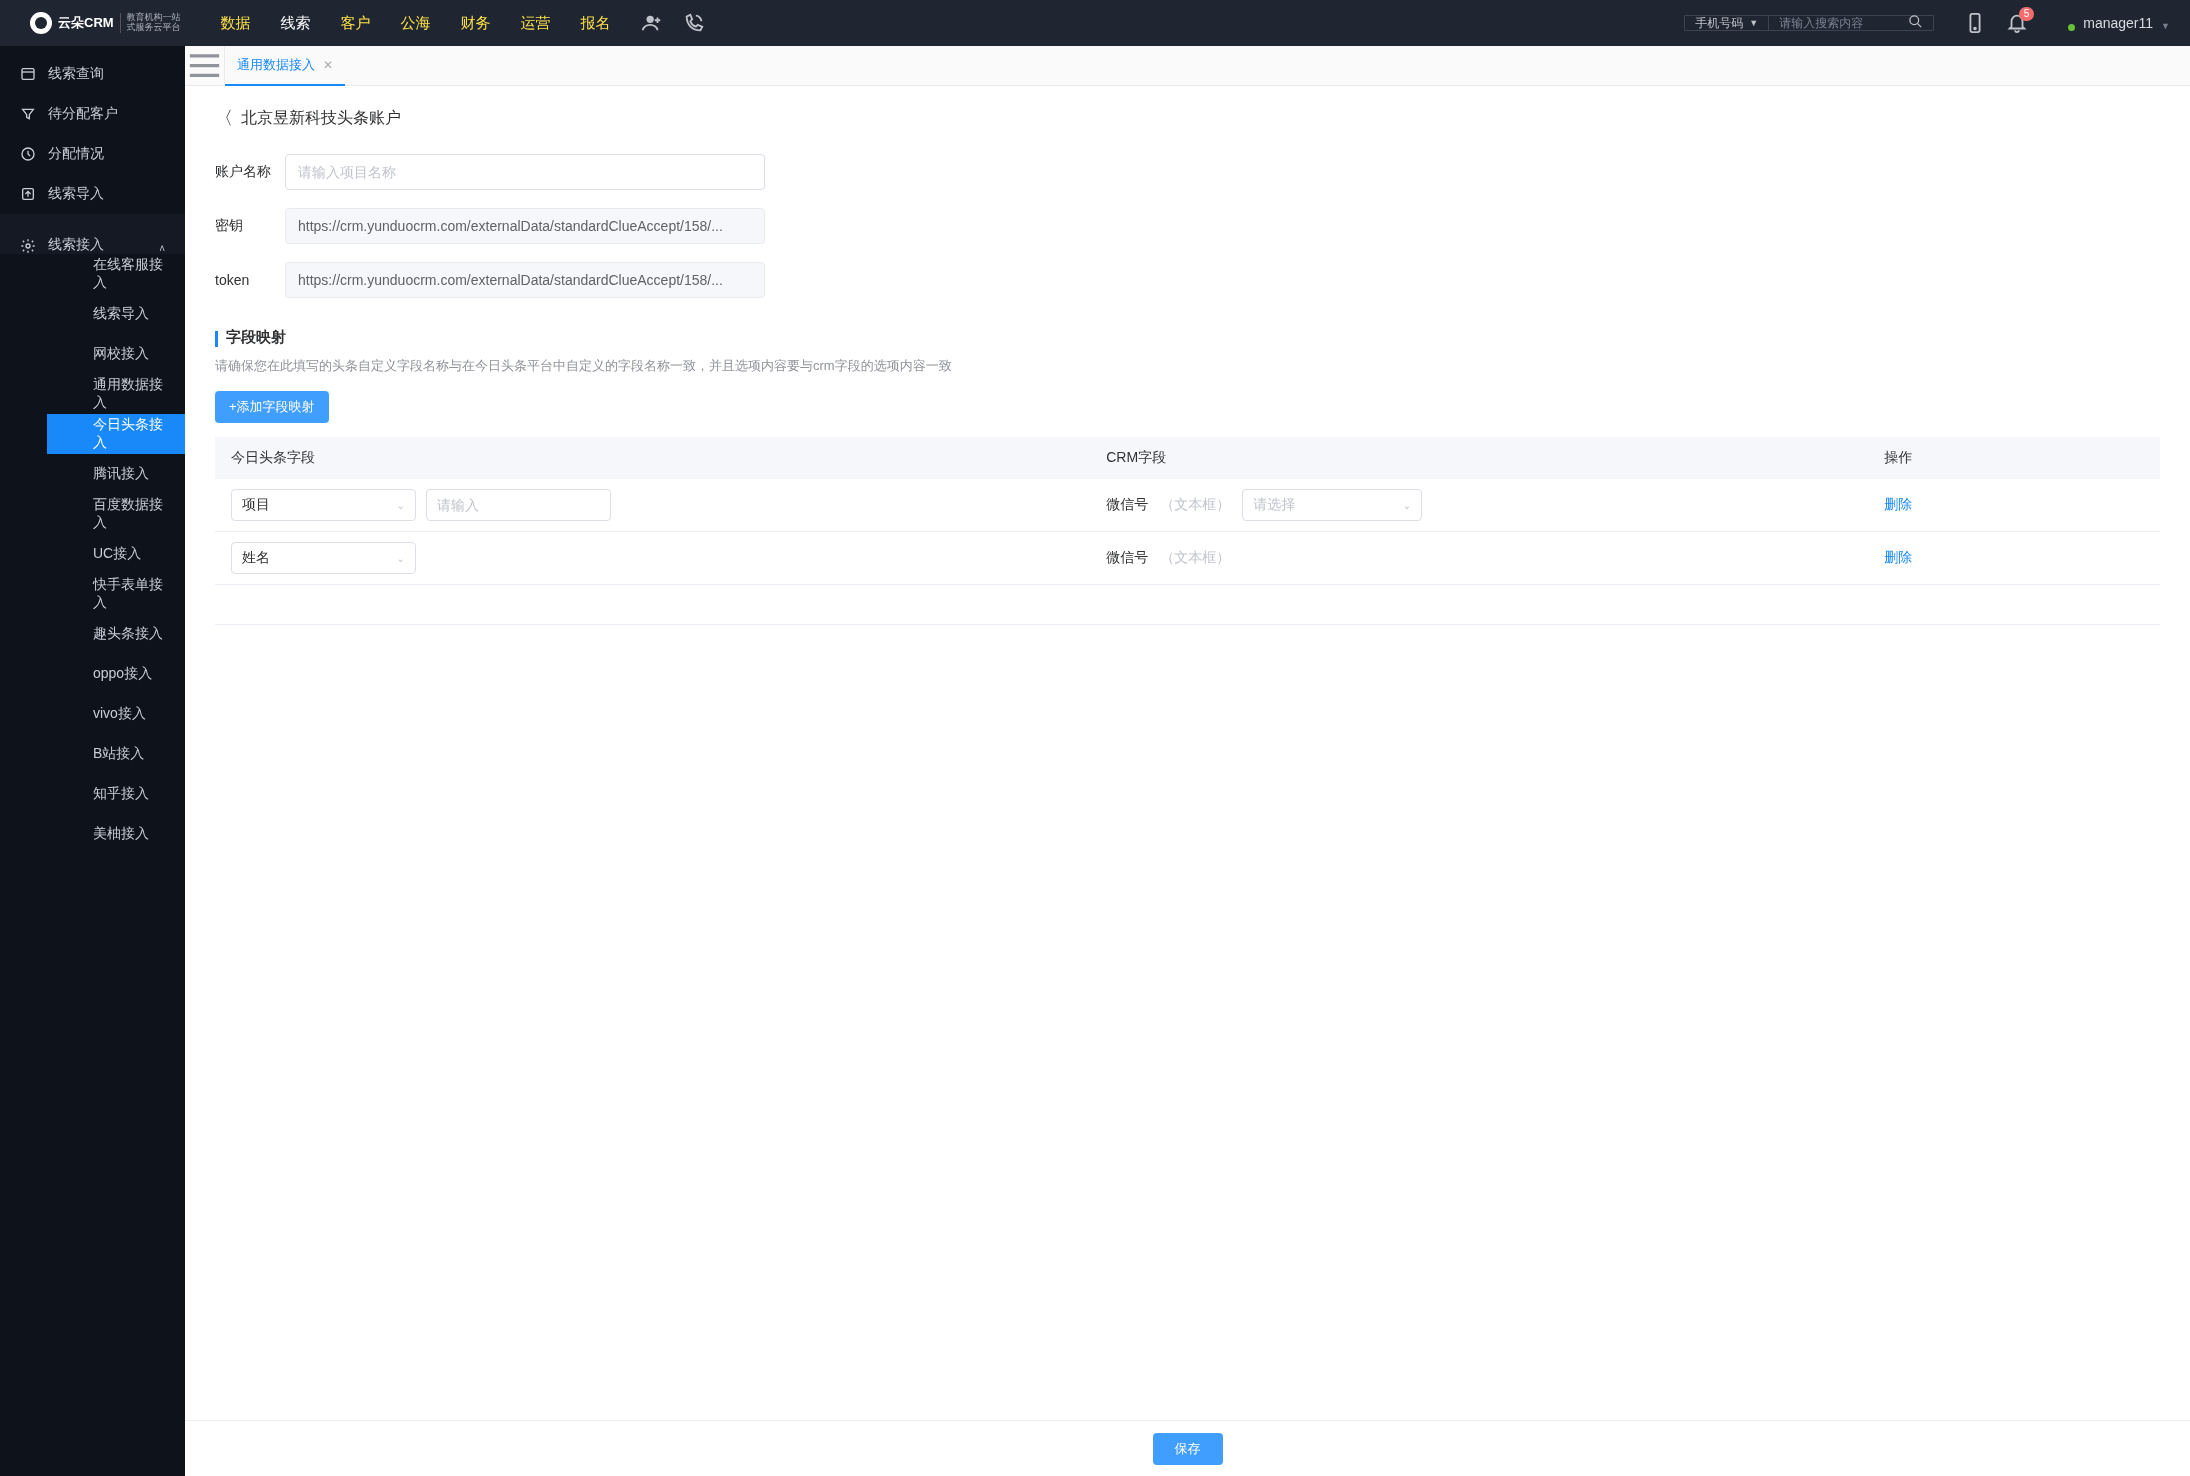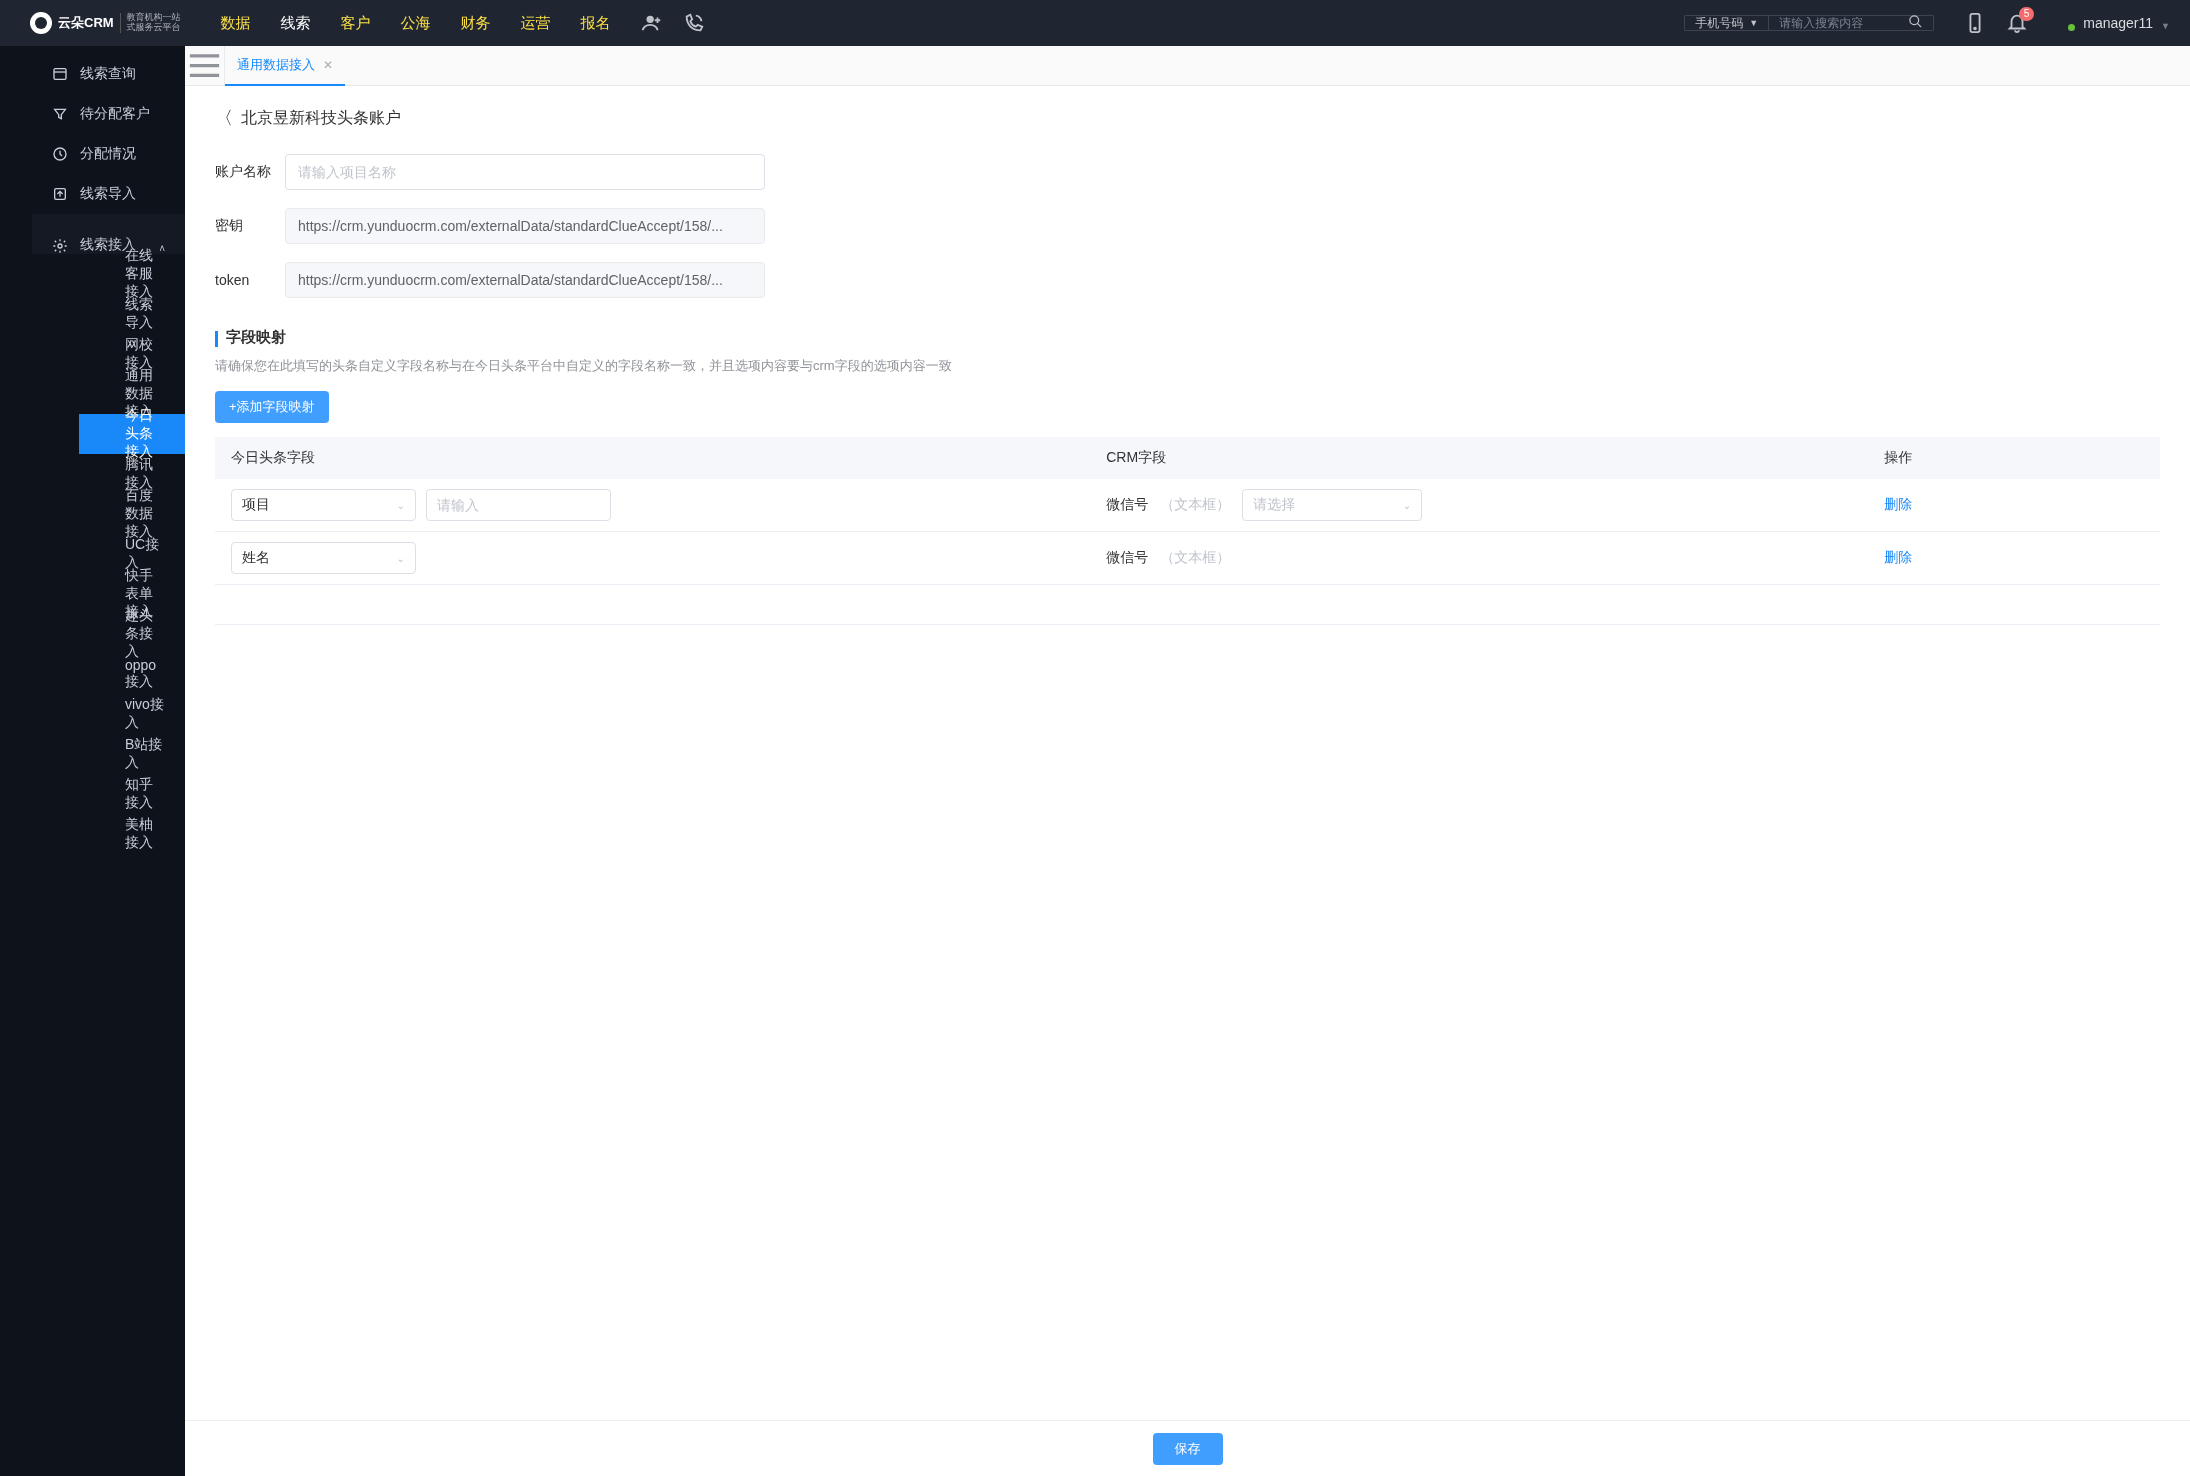--- a/index.html
+++ b/index.html
@@ -25,21 +25,21 @@
 .search-input::placeholder { color: #7a8090; }
 .search-btn { padding: 0 10px; color: #bfc3ca; cursor: pointer; }
 
 .badge { position: absolute; top: -5px; right: -6px; background: #f56c6c; color: #fff; border-radius: 10px; padding: 0 5px; font-size: 10px; line-height: 14px; }
 
 .user-box { display: flex; align-items: flex-end; gap: 8px; margin-left: 30px; cursor: pointer; color: #d8dbe0; font-size: 14px; }
 .status-dot { width: 7px; height: 7px; border-radius: 50%; background: #67c23a; }
 
 .layout { display: flex; min-height: calc(100vh - 46px); }
 
-.sidebar { width: 185px; background: #0e121a; color: #c8ced9; padding-top: 8px; padding-left: 32px; }
+.sidebar { width: 185px; background: #0e121a; color: #c8ced9; padding-top: 8px; }
 .side-item { display: flex; align-items: center; height: 40px; padding: 0 20px; gap: 12px; cursor: pointer; font-size: 14px; color: #c8ced9; }
 .side-sub { padding-left: 46px; margin-left: 47px; }
 .side-item.expanded { background: #141923; align-items: flex-end; }
 .side-item.active { background: #1989fa; color: #fff; }
 .side-icon { width: 16px; height: 16px; display: inline-flex; align-items: center; justify-content: center; }
 .chev { margin-left: auto; font-size: 10px; }
 
 .main { flex: 1; background: #fff; display: flex; flex-direction: column; position: relative; }
 
 .tabbar { height: 40px; display: flex; align-items: center; border-bottom: 1px solid #e8eaec; background: #fafafa; }

